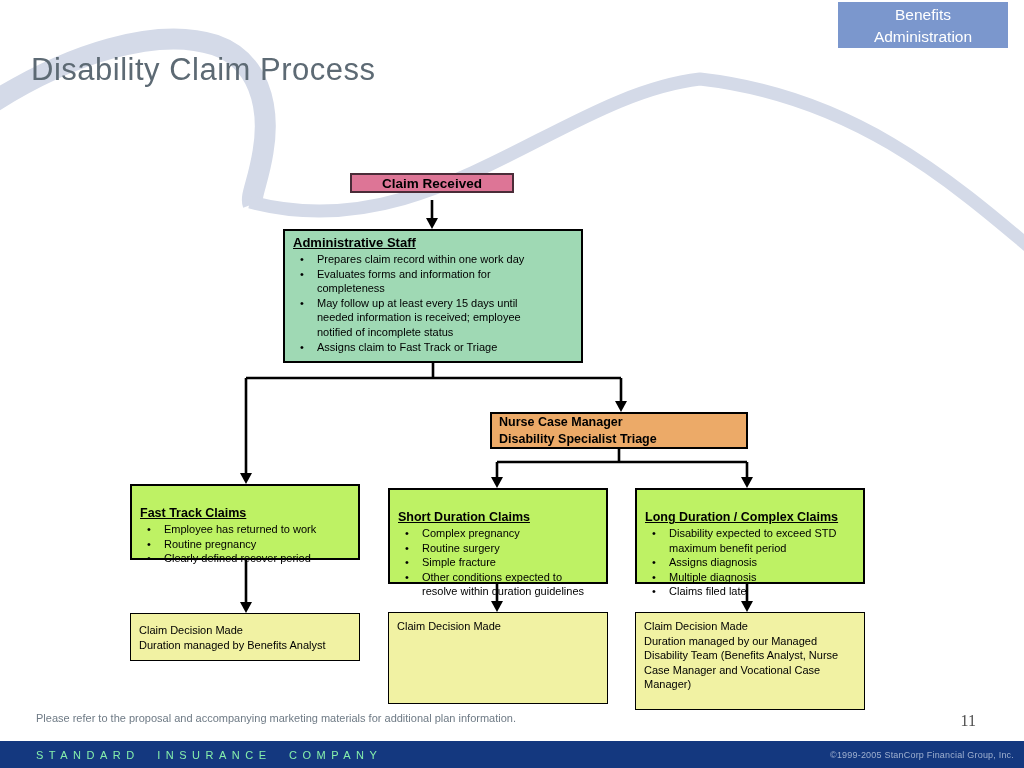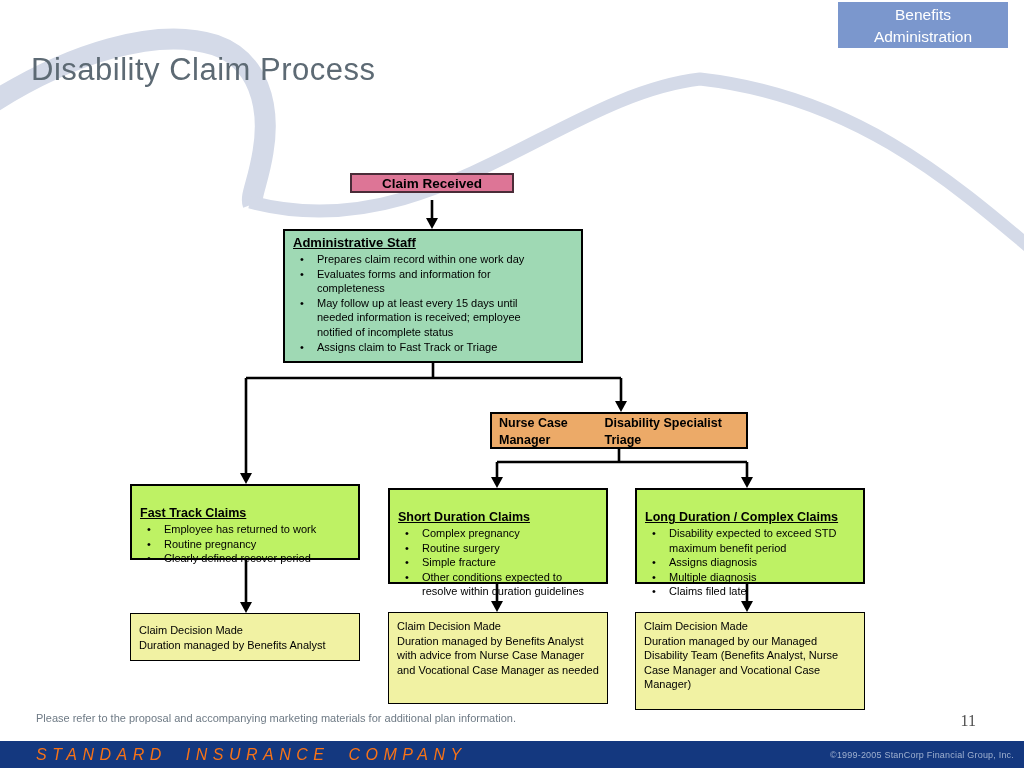--- a/index.html
+++ b/index.html
@@ -22,42 +22,42 @@
   
   .connectors{position:absolute;left:0;top:0;z-index:1;}
   .connectors path,.connectors line{stroke:#000;stroke-width:2.6;fill:none;}
   .connectors polygon{fill:#000;stroke:none;}
   
   .node{position:absolute;z-index:2;box-sizing:border-box;background:#fff;border:2px solid #000;}
   .node-pink{left:350px;top:173px;width:164px;height:20px;background:#dd7596;border:2px solid #4a2c38;
     display:flex;align-items:center;justify-content:center;font-size:13.5px;font-weight:bold;}
   .node-green{left:283px;top:229px;width:300px;height:134px;background:#9fd9b4;padding:4px 8px;}
   .node-orange{left:490px;top:412px;width:258px;height:37px;background:#ecaa68;border-width:2px;
-    padding:1px 7px;font-size:12.5px;font-weight:bold;line-height:16.5px;display:flex;flex-direction:row;justify-content:center;}
+    padding:1px 7px;font-size:12.5px;font-weight:bold;line-height:16.5px;display:flex;flex-direction:column;justify-content:center;}
   .node-blue{background:#bef264;padding:20px 8px;}
   .node-fast{left:130px;top:484px;width:230px;height:76px;}
   .node-short{left:388px;top:488px;width:220px;height:96px;}
   .node-long{left:635px;top:488px;width:230px;height:96px;}
   .node-yellow{background:#f1f2a3;border:1.5px solid #000;padding:6px 8px;font-size:11px;line-height:14.6px;}
   .node-yfast{left:130px;top:613px;width:230px;height:48px;padding-top:9px;}
   .node-yshort{left:388px;top:612px;width:220px;height:92px;}
   .node-ylong{left:635px;top:612px;width:230px;height:98px;}
   .node-title{font-size:13px;font-weight:bold;text-decoration:underline;margin-bottom:2px;}
   .node-blue .node-title{font-size:12.5px;}
   .bullets{list-style:none;margin:1px 0 0 0;padding:0;font-size:11px;line-height:14.6px;}
   .bullets li{position:relative;padding-left:24px;}
   .node-green .bullets li{padding-right:32px;}
   .bullets li::before{content:"\2022";position:absolute;left:7px;}
   
   .footer-note{position:absolute;left:36px;top:712px;z-index:2;font-size:11px;color:#6e7a85;}
   .page-number{position:absolute;right:48px;top:712px;z-index:2;
     font-family:"Liberation Serif",serif;font-size:16px;color:#4f4f4f;}
   .footer-bar{position:absolute;left:0;bottom:0;width:1024px;height:27px;background:#14387f;z-index:4;
     display:flex;align-items:center;justify-content:space-between;box-sizing:border-box;padding:0 10px 0 36px;}
-  .company-name{color:#f97316;font-size:16px;letter-spacing:5.5px;word-spacing:9px;font-style:italic;}
+  .company-name{color:#86efac;font-size:11px;letter-spacing:5.5px;word-spacing:9px;}
   .copyright{color:#9fb0cf;font-size:9px;letter-spacing:0.2px;}
 </style>
 </head>
 <body>
 
 <div class="slide">
 
   <svg class="swoosh" width="1024" height="300" viewBox="0 0 1024 300">
     <path d="M -22,112 C 70,50 160,27 215,45 C 258,60 271,105 263,152 C 258,183 250,196 253,204" stroke="#d4dae8" stroke-width="21" fill="none"></path>
     <path d="M 250,202 C 430,250 560,95 700,79 C 850,96 945,175 1040,256" stroke="#d4dae8" stroke-width="13" fill="none"></path>
@@ -153,21 +153,20 @@
     </ul>
   </div>
 
   <div class="node node-yellow node-yfast">
     <div>Claim Decision Made</div>
     <div>Duration managed by Benefits Analyst</div>
   </div>
 
   <div class="node node-yellow node-yshort">
     <div>Claim Decision Made</div>
-    <div>Duration managed by Benefits Analyst with advice from Nurse Case Manager and Vocational Case Manager as needed</div>
   </div>
 
   <div class="node node-yellow node-ylong">
     <div>Claim Decision Made</div>
     <div>Duration managed by our Managed Disability Team (Benefits Analyst, Nurse Case Manager and Vocational Case Manager)</div>
   </div>
 
   <div class="footer-note">Please refer to the proposal and accompanying marketing materials for additional plan information.</div>
   <div class="page-number">11</div>
 

